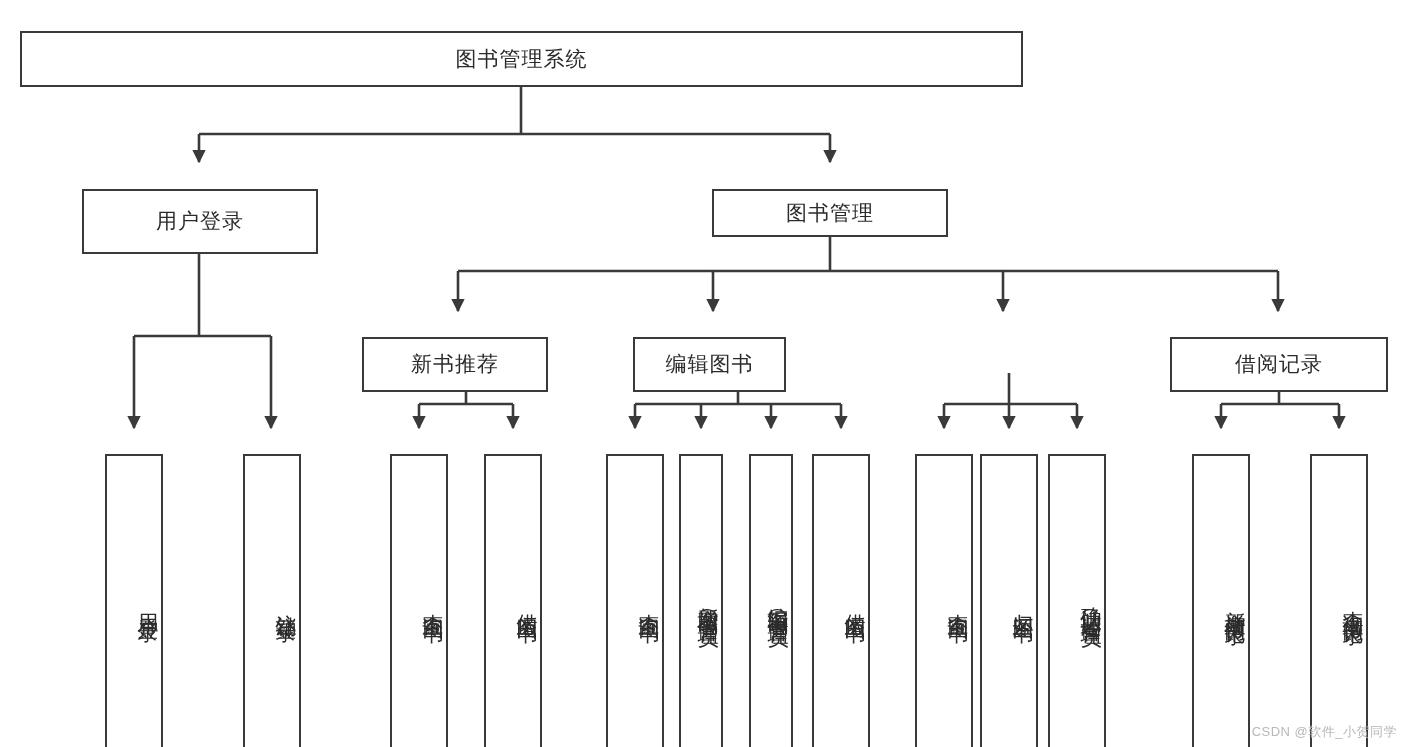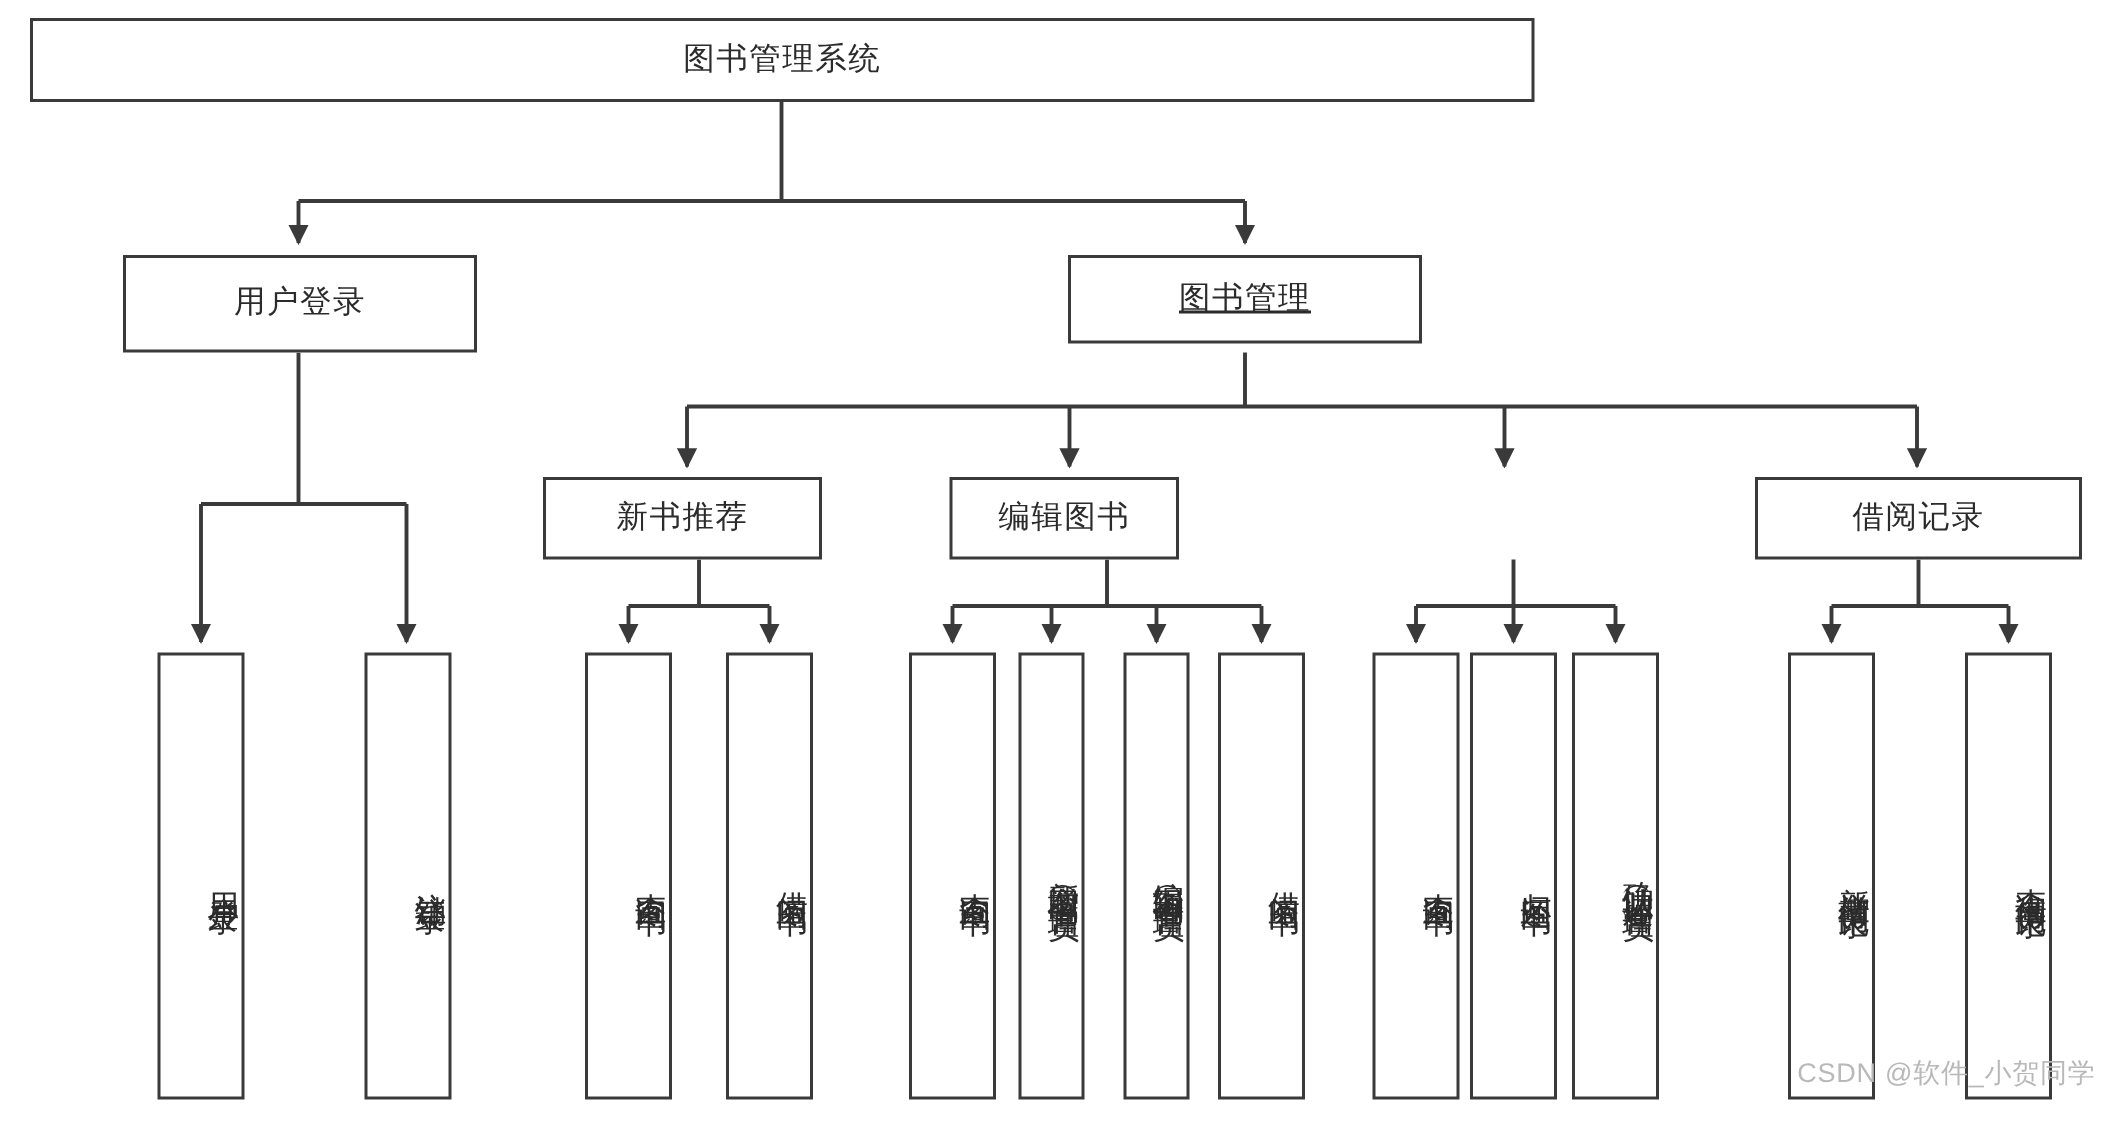--- a/index.html
+++ b/index.html
@@ -18,20 +18,21 @@
   .node {
     position: absolute;
     box-sizing: border-box;
     border: 2.5px solid #3a3a3a;
     background: #ffffff;
     display: flex;
     align-items: center;
     justify-content: center;
     color: #2b2b2b;
     line-height: 1.25;
+    margin-top: 19px;
   }
   .node.horiz {
     font-size: 21px;
     letter-spacing: 1px;
   }
   .node.vert {
     writing-mode: vertical-rl;
     text-orientation: upright;
     font-size: 21px;
     letter-spacing: 3px;
@@ -50,22 +51,22 @@
     position: absolute;
     left: 0;
     top: 0;
     width: 1405px;
     height: 747px;
     pointer-events: none;
   }
   .watermark {
     position: absolute;
     right: 8px;
-    bottom: 20px;
-    font-size: 18px;
+    bottom: 6px;
+    font-size: 13px;
     color: #b8b8b8;
     letter-spacing: 0.5px;
     white-space: nowrap;
   }
 </style>
 </head>
 <body>
 
 <div id="canvas">
 
@@ -120,21 +121,21 @@
     </g>
   </svg>
 
   <div class="node horiz" style="left:20px; top:12px; width:1003px; height:56px;">
     <span class="nlabel">图书管理系统</span>
   </div>
 
   <div class="node horiz" style="left:82px; top:170px; width:236px; height:65px;">
     <span class="nlabel">用户登录</span>
   </div>
-  <div class="node horiz" style="left:712px; top:170px; width:236px; height:59px;text-decoration:underline;">
+  <div class="node horiz" style="left:712px; top:170px; width:236px; height:48px;">
     <span class="nlabel">图书管理</span>
   </div>
 
   <div class="node horiz" style="left:362px; top:318px; width:186px; height:55px;">
     <span class="nlabel">新书推荐</span>
   </div>
   <div class="node horiz" style="left:633px; top:318px; width:153px; height:55px;">
     <span class="nlabel">编辑图书</span>
   </div>
   <div class="node horiz" style="left:1170px; top:318px; width:218px; height:55px;">

